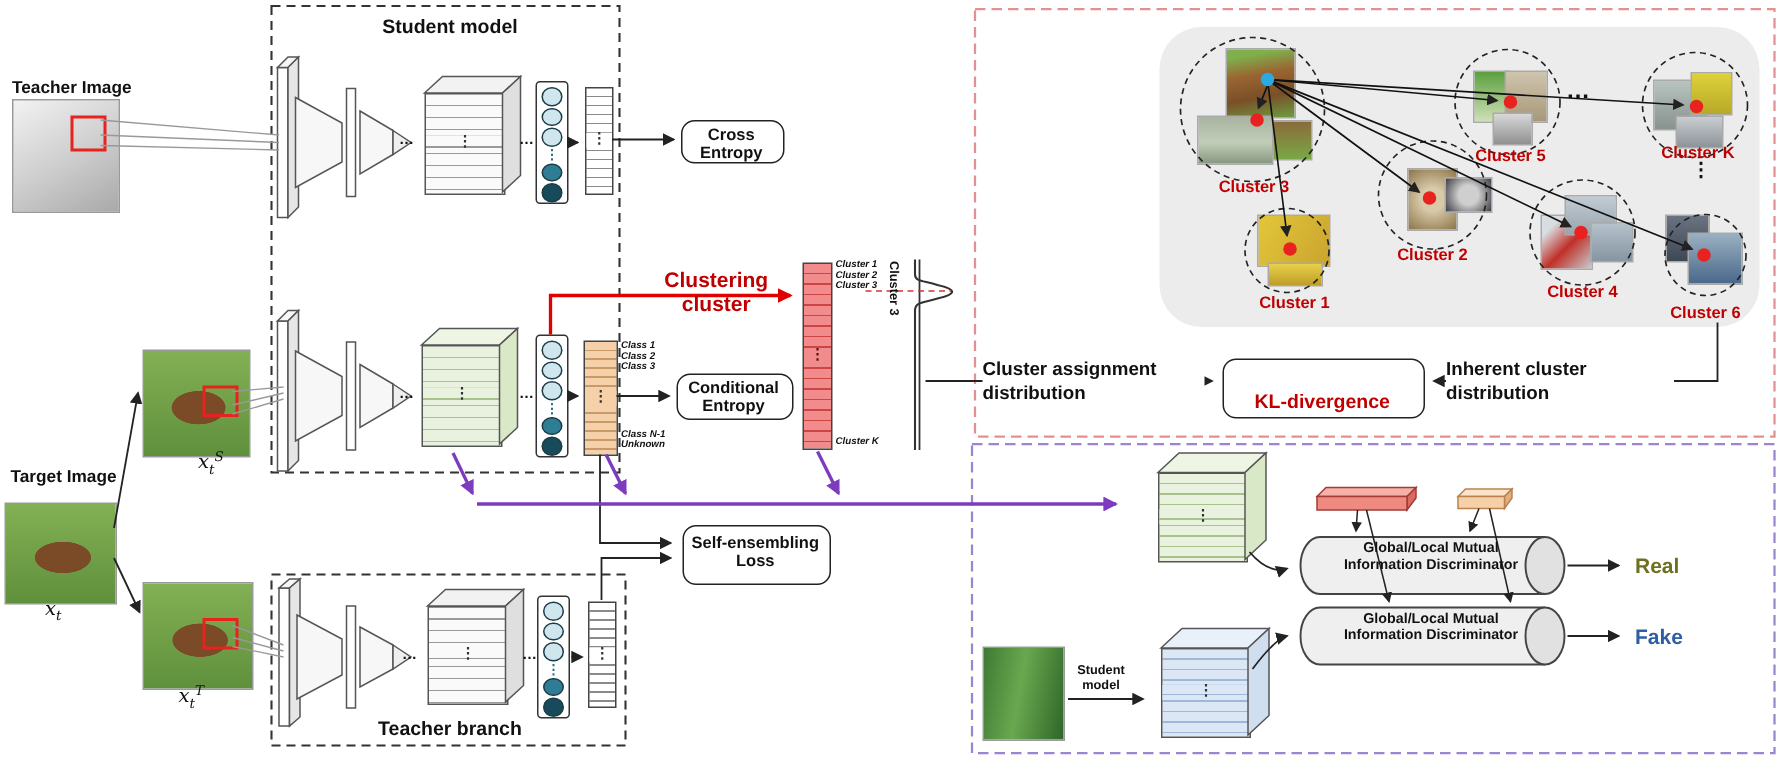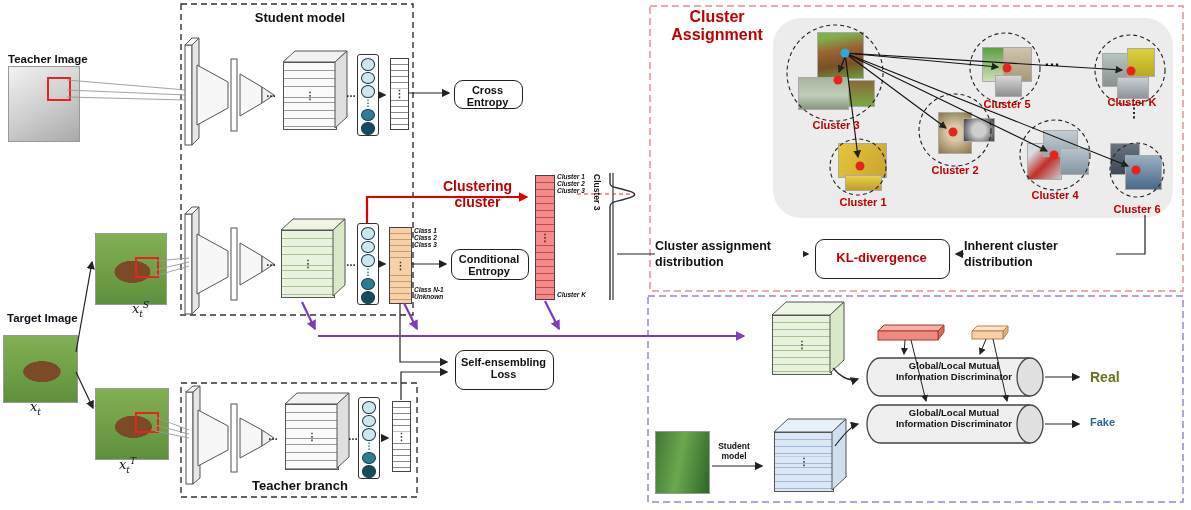--- a/index.html
+++ b/index.html
@@ -357,21 +357,21 @@
   <div class="t math" style="left:30px;top:399px;"><span>x</span><sub>t</sub></div>
   <div class="t math" style="left:132px;top:300px;"><span>x</span><sub>t</sub><sup>S</sup></div>
   <div class="t math" style="left:119px;top:456px;"><span>x</span><sub>t</sub><sup>T</sup></div>
 
   <div class="t bold ctr" style="left:240px;top:10px;width:120px;font-size:13px;">Student model</div>
   <div class="t bold ctr" style="left:245px;top:478px;width:110px;font-size:13px;">Teacher branch</div>
 
   <div class="t boxtxt ctr" style="left:454px;top:84px;width:67px;">Cross Entropy</div>
   <div class="t boxtxt ctr" style="left:451px;top:253px;width:76px;">Conditional Entropy</div>
   <div class="t boxtxt ctr" style="left:455px;top:356px;width:97px;">Self-ensembling Loss</div>
-  <div class="t bold ctr red" style="left:815px;top:250px;width:133px;font-size:13px;">KL-divergence</div>
+  <div class="t bold ctr red" style="left:815px;top:260px;width:133px;font-size:13px;">KL-divergence</div>
 
   <div class="t bold ctr" style="left:430px;top:178px;width:95px;font-size:14px;line-height:1.15;color:#c00000;">Clustering cluster</div>
 
   <div class="t" style="left:414px;top:227px;">
     <div class="tiny">Class 1</div>
     <div class="tiny">Class 2</div>
     <div class="tiny">Class 3</div>
   </div>
   <div class="t" style="left:414px;top:286px;">
     <div class="tiny">Class N-1</div>
@@ -379,21 +379,20 @@
   </div>
 
   <div class="t" style="left:557px;top:173px;">
     <div class="tiny">Cluster 1</div>
     <div class="tiny">Cluster 2</div>
     <div class="tiny">Cluster 3</div>
   </div>
   <div class="t tiny" style="left:557px;top:291px;">Cluster K</div>
   <div class="t vert" style="left:592px;top:174px;height:50px;">Cluster 3</div>
 
-  <div class="t bold ctr red" style="left:658px;top:8px;width:118px;font-size:16px;line-height:1.1;">Cluster Assignment</div>
 
   <div class="t clul ctr" style="left:806px;top:119px;width:60px;">Cluster 3</div>
   <div class="t clul ctr" style="left:977px;top:98px;width:60px;">Cluster 5</div>
   <div class="t clul ctr" style="left:1102px;top:96px;width:60px;">Cluster K</div>
   <div class="t clul ctr" style="left:925px;top:164px;width:60px;">Cluster 2</div>
   <div class="t clul ctr" style="left:833px;top:196px;width:60px;">Cluster 1</div>
   <div class="t clul ctr" style="left:1025px;top:189px;width:60px;">Cluster 4</div>
   <div class="t clul ctr" style="left:1107px;top:203px;width:60px;">Cluster 6</div>
   <div class="t bold ctr" style="left:1040px;top:52px;width:24px;font-size:16px;">…</div>
   <div class="t bold ctr" style="left:1122px;top:105px;width:24px;font-size:13px;">⋮</div>
@@ -404,16 +403,16 @@
   <div class="t bold" style="left:266px;top:88px;font-size:10px;">…</div>
   <div class="t bold" style="left:346px;top:88px;font-size:10px;">…</div>
   <div class="t bold" style="left:266px;top:257px;font-size:10px;">…</div>
   <div class="t bold" style="left:346px;top:257px;font-size:10px;">…</div>
   <div class="t bold" style="left:268px;top:431px;font-size:10px;">…</div>
   <div class="t bold" style="left:348px;top:431px;font-size:10px;">…</div>
 
   <div class="t bold ctr" style="left:888px;top:361px;width:132px;font-size:9.5px;line-height:1.15;">Global/Local Mutual Information Discriminator</div>
   <div class="t bold ctr" style="left:888px;top:408px;width:132px;font-size:9.5px;line-height:1.15;">Global/Local Mutual Information Discriminator</div>
   <div class="t bold" style="left:1090px;top:369px;font-size:14px;color:#6d7020;">Real</div>
-  <div class="t bold" style="left:1090px;top:416px;font-size:11px;color:#2e5fa3;">Fake</div>
+  <div class="t bold" style="left:1090px;top:416px;font-size:14px;color:#2e5fa3;">Fake</div>
   <div class="t bold ctr" style="left:708px;top:441px;width:52px;font-size:8.5px;line-height:1.2;">Student model</div>
 
 </div>
 
 </body></html>

